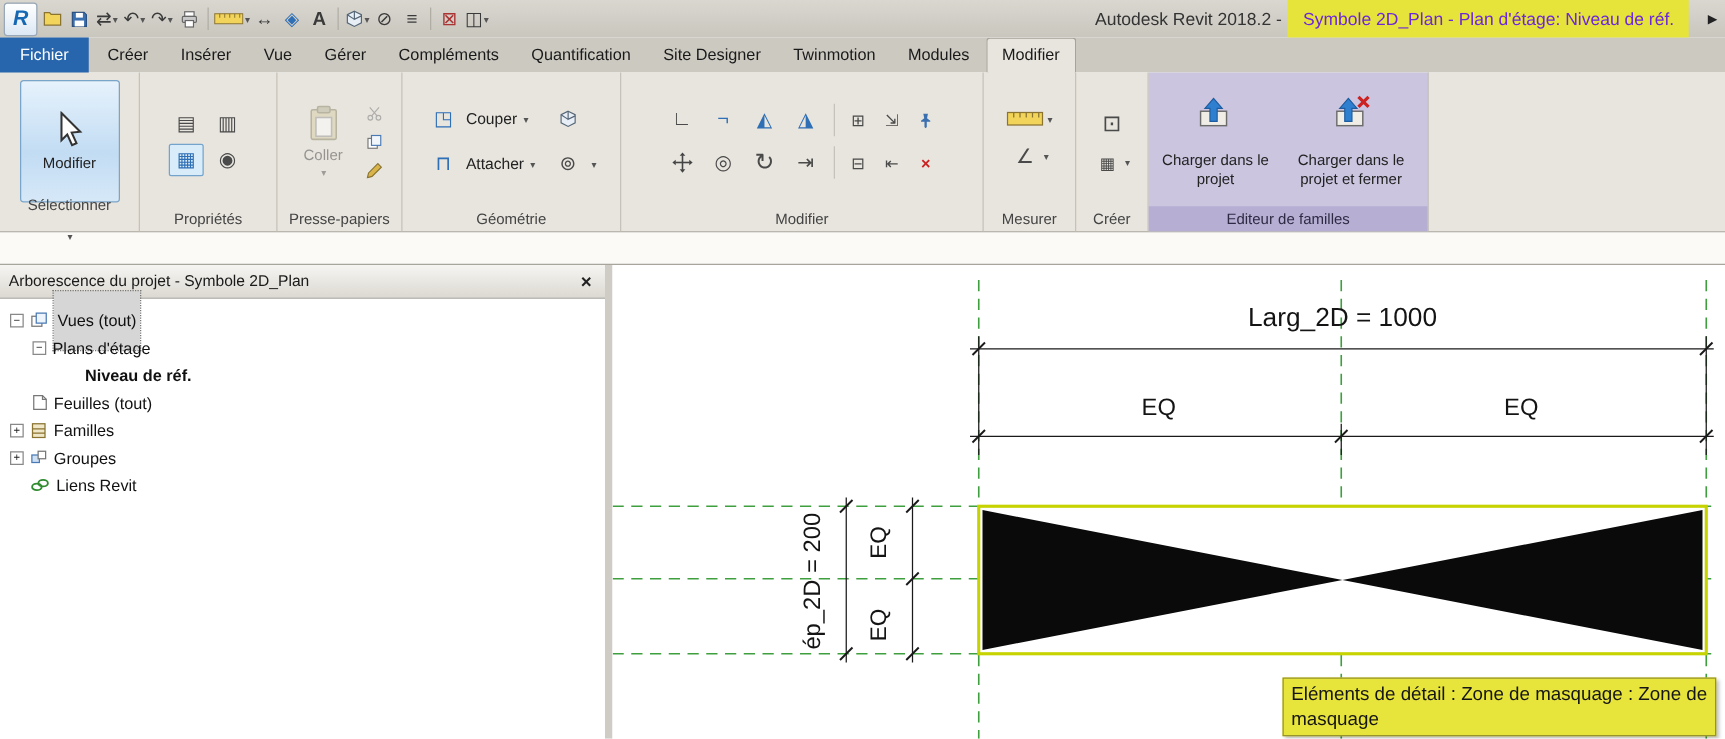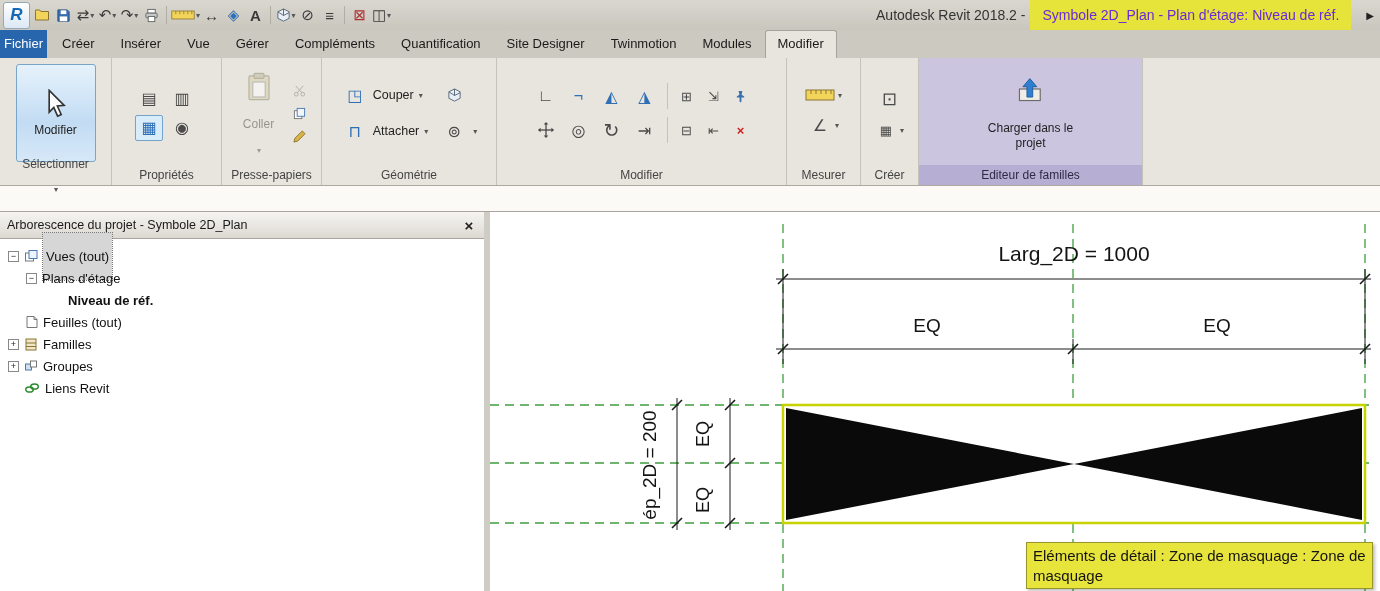--- a/index.html
+++ b/index.html
@@ -12,36 +12,36 @@
   .dd{font-size:8px;color:#555;margin-left:1px;font-style:normal;}
   .sep{width:1px;height:18px;background:#b0ada5;margin:0 3px;flex:none;}
   .flex1{flex:1;}
   .apptitle{font-size:14px;color:#333;margin:0 4px 0 10px;white-space:nowrap;}
   .doctitle{background:#e6e33b;color:#6d28d9;font-size:14px;line-height:30px;padding:0 12px;white-space:nowrap;}
   .icarrow{font-size:10px;color:#222;margin:0 6px 0 14px;}
   .search{width:150px;height:20px;border:1px solid #97948c;font-style:italic;font-size:13px;color:#666;padding:0 6px;flex:none;font-family:"Liberation Sans",sans-serif;}
   
   .tabbar{height:28px;background:#ccc9c1;display:flex;align-items:flex-end;}
   .tab{font-size:13px;color:#1a1a1a;padding:6px 13px 7px;white-space:nowrap;}
-  .tab.file{background:#2766ad;color:#fff;padding:6px 4px 7px;margin-right:2px;}
+  .tab.file{background:#2766ad;color:#fff;padding:6px 16px 7px;margin-right:2px;}
   .tab.active{background:#e8e5de;border:1px solid #a6a39b;border-bottom:none;border-radius:3px 3px 0 0;padding:5px 12px 7px;}
   
   .ribbon{height:127px;background:#e8e5de;border-bottom:1px solid #aba89f;display:flex;}
   .panel{display:flex;flex-direction:column;border-right:1px solid #c6c2b9;box-sizing:border-box;}
   .pcontent{flex:1;display:flex;align-items:center;justify-content:center;padding:3px 5px 0;gap:4px;}
   .plabel{height:20px;display:flex;align-items:center;justify-content:center;font-size:12px;color:#444;gap:14px;flex-direction:column;}
   .bigbtn{width:78px;height:96px;display:flex;flex-direction:column;align-items:center;justify-content:center;gap:4px;font-size:12px;color:#222;background:linear-gradient(#e6f2fc 0%,#c2dcf3 60%,#d6e8f8 100%);border:1px solid #7aa5ca;border-radius:3px;}
   .sbtn{width:28px;height:26px;display:flex;align-items:center;justify-content:center;font-size:16px;color:#4a4a4a;border-radius:2px;flex:none;}
   .sbtn.small{width:22px;height:20px;font-size:13px;}
   .sel{border:1px solid #74a4cc;background:#d9ecfa;box-sizing:border-box;}
   .dis{opacity:.5;}
   .blue{color:#2f6fb5;}
   .red{color:#cc2222;font-weight:700;}
   .pgrid{display:grid;grid-template-columns:repeat(2,30px);gap:3px;}
-  .pastebtn{width:52px;height:96px;display:flex;flex-direction:column;align-items:center;justify-content:center;gap:15px;font-size:12px;color:#444;}
+  .pastebtn{width:52px;height:96px;display:flex;flex-direction:column;align-items:center;justify-content:center;gap:3px;font-size:12px;color:#444;}
   .clipcol{display:flex;flex-direction:column;gap:3px;}
   .geo{display:flex;flex-direction:column;gap:10px;align-items:flex-start;}
   .georow{display:flex;align-items:center;gap:4px;font-size:12.5px;color:#222;}
   .modcol{display:flex;flex-direction:column;gap:8px;}
   .modrow{display:flex;align-items:center;gap:5px;}
   .vdiv{width:1px;height:26px;background:#c6c2b9;margin:0 3px;}
   .meas{display:flex;flex-direction:column;gap:10px;align-items:center;}
   .measrow{display:flex;align-items:center;gap:2px;}
   .fam{background:#cbc5e0;}
   .fam .plabel{background:#b7afd3;color:#2e2a44;}
@@ -342,20 +342,28 @@
 
     <div class="panel fam" style="width:224px">
       <div class="pcontent">
         <div class="fambtn">
           <svg width="30" height="26" viewBox="0 0 26 22">
               <rect x="3" y="11" width="18" height="10" fill="#efede6" stroke="#6b6b6b"></rect>
               <path d="M12 2l6 7h-3.5v9h-5V9H6z" fill="#2f7fd1" stroke="#1d5c9e" stroke-width=".8"></path>
             </svg>
           <span>Charger dans le projet</span>
         </div>
+        <div class="fambtn" style="width:116px">
+          <svg width="30" height="26" viewBox="0 0 26 22">
+              <rect x="3" y="11" width="18" height="10" fill="#efede6" stroke="#6b6b6b"></rect>
+              <path d="M11 2l6 7h-3.5v9h-5V9H5z" fill="#2f7fd1" stroke="#1d5c9e" stroke-width=".8"></path>
+              <path d="M18 1l7 7M25 1l-7 7" stroke="#cc2222" stroke-width="2.2" fill="none"></path>
+            </svg>
+          <span>Charger dans le projet et fermer</span>
+        </div>
       </div>
       <div class="plabel">
           <span>Editeur de familles</span>
         </div>
     </div>
 
     <div class="panel" style="flex:1;border-right:none"></div>
   </div>
 
   <div class="optionsbar"></div>

